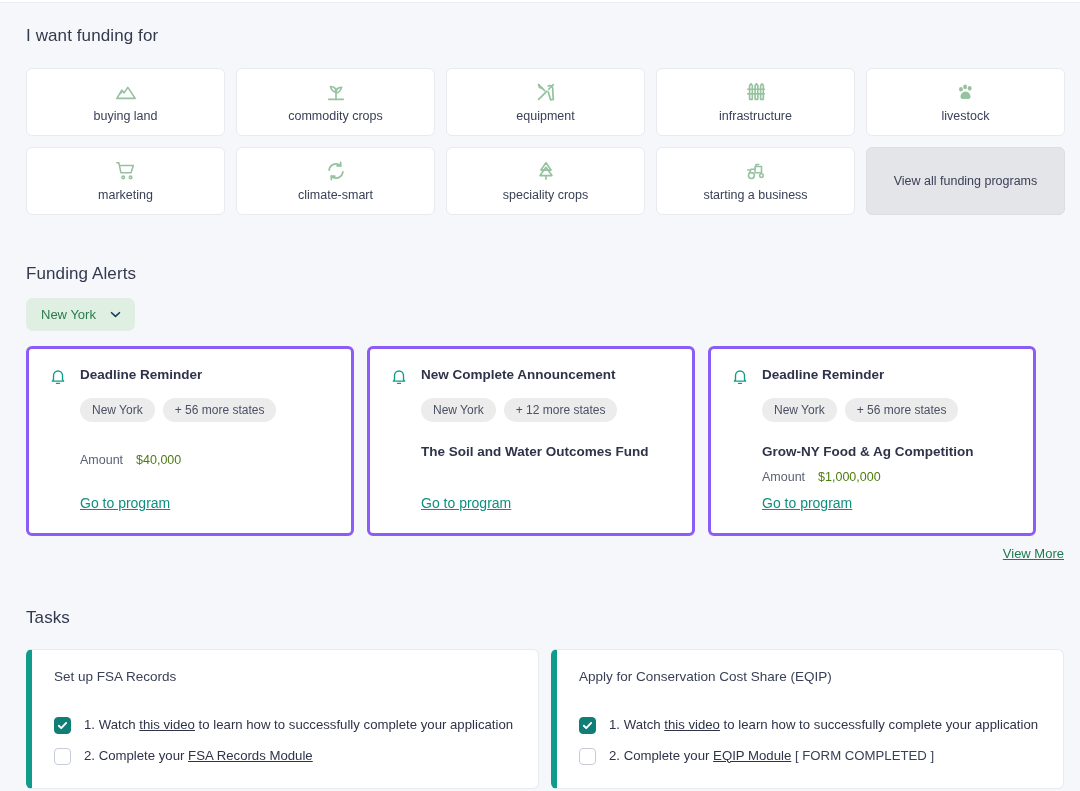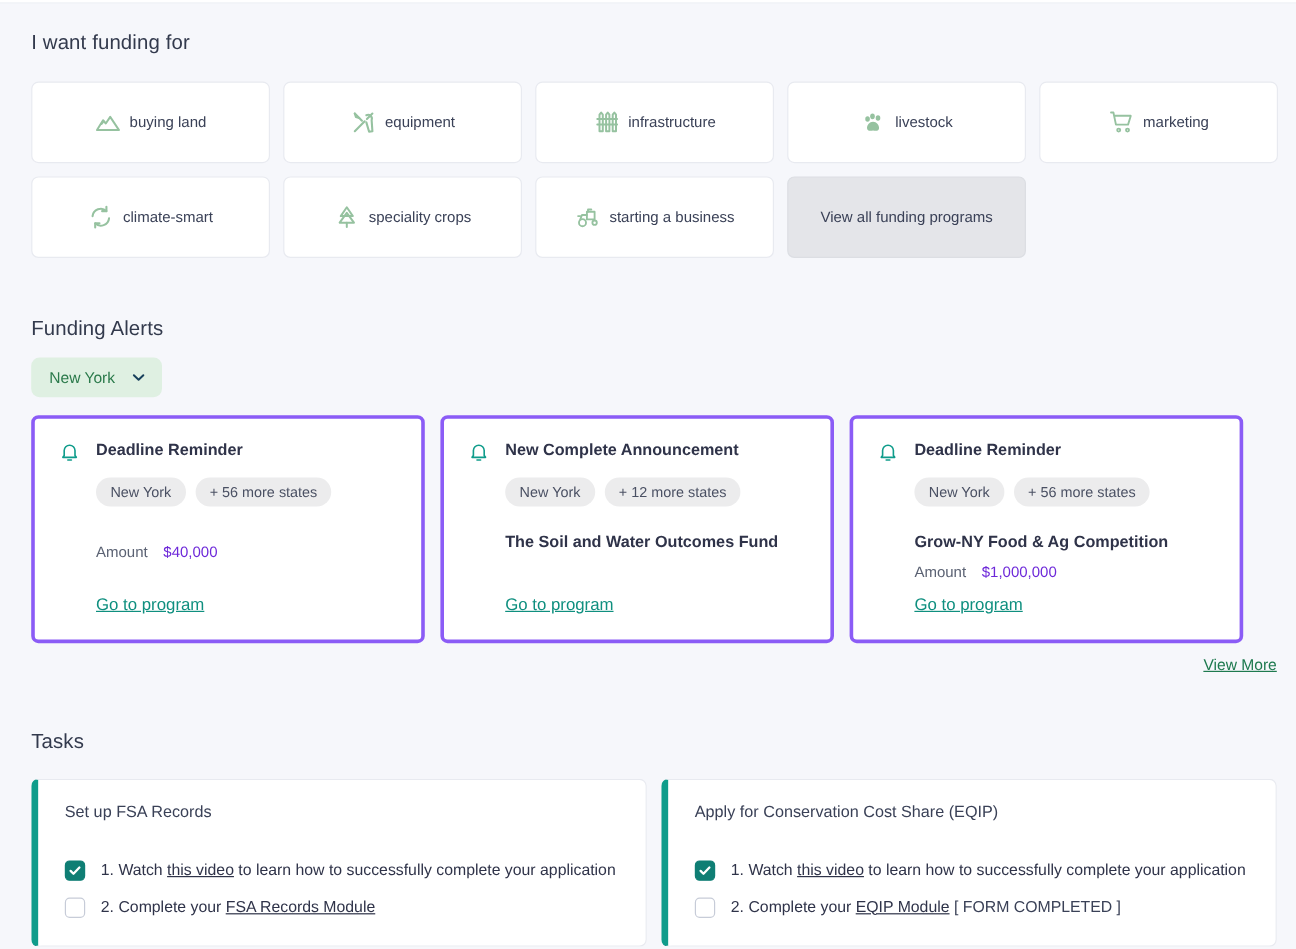--- a/index.html
+++ b/index.html
@@ -46,21 +46,21 @@
     column-gap: 11px;
     row-gap: 11px;
     margin-top: 22px;
   }
   .funding-card {
     height: 68px;
     background: #ffffff;
     border: 1px solid #e8eaf0;
     border-radius: 6px;
     display: flex;
-    flex-direction: row;
+    flex-direction: column;
     align-items: center;
     justify-content: center;
     gap: 7px;
     cursor: pointer;
   }
   .funding-card .ic {
     width: 22px; height: 22px;
     display: block;
     color: #96c2a0;
   }
@@ -141,21 +141,21 @@
     line-height: 1.25;
   }
   .amount-row {
     margin-top: 9px;
     font-size: 12.5px;
     color: #4a5063;
     display: flex;
     gap: 13px;
   }
   .amount-row .lbl { color: #5b6273; }
-  .amount-row .val { color: #6d28d9; }
+  .amount-row .val { color: #4d7c0f; }
   .go-link {
     margin: 0 0 0 31px;
     font-size: 14px;
     color: #0f8f7f;
     text-decoration: underline;
     cursor: pointer;
     align-self: flex-start;
   }
   .view-more {
     position: absolute;
@@ -239,20 +239,31 @@
       <div class="funding-card">
         <span class="ic">
           <svg viewBox="0 0 24 24" fill="none" stroke="currentColor" stroke-width="1.8" stroke-linecap="round" stroke-linejoin="round">
               <path d="M2 19h20L14 7l-4 6-2.5-3L2 19z"></path>
               <path d="M6 13.5l2-2.5"></path>
             </svg>
         </span>
         <span class="funding-label">buying land</span>
       </div>
 
+      <div class="funding-card">
+        <span class="ic">
+          <svg viewBox="0 0 24 24" fill="none" stroke="currentColor" stroke-width="1.8" stroke-linecap="round" stroke-linejoin="round">
+              <path d="M12 20V9"></path>
+              <path d="M12 12C9 12 7 10 6 6c4 0 6 2 6 6z"></path>
+              <path d="M12 13c3 0 5-2 6-6-4 0-6 2-6 6z"></path>
+              <path d="M4 20h16"></path>
+            </svg>
+        </span>
+        <span class="funding-label">commodity crops</span>
+      </div>
 
       <div class="funding-card">
         <span class="ic">
           <svg viewBox="0 0 24 24" fill="none" stroke="currentColor" stroke-width="1.9" stroke-linecap="round" stroke-linejoin="round">
               <path d="M4 20l9-9"></path>
               <path d="M14.5 5.5a3.5 3.5 0 014.8 4.4L20 20l-3 .5-2.5-8.5"></path>
               <path d="M20 4l-5 5"></path>
               <path d="M4 4l6.5 6.5"></path>
               <path d="M4 4l1 3 3 1"></path>
             </svg>

